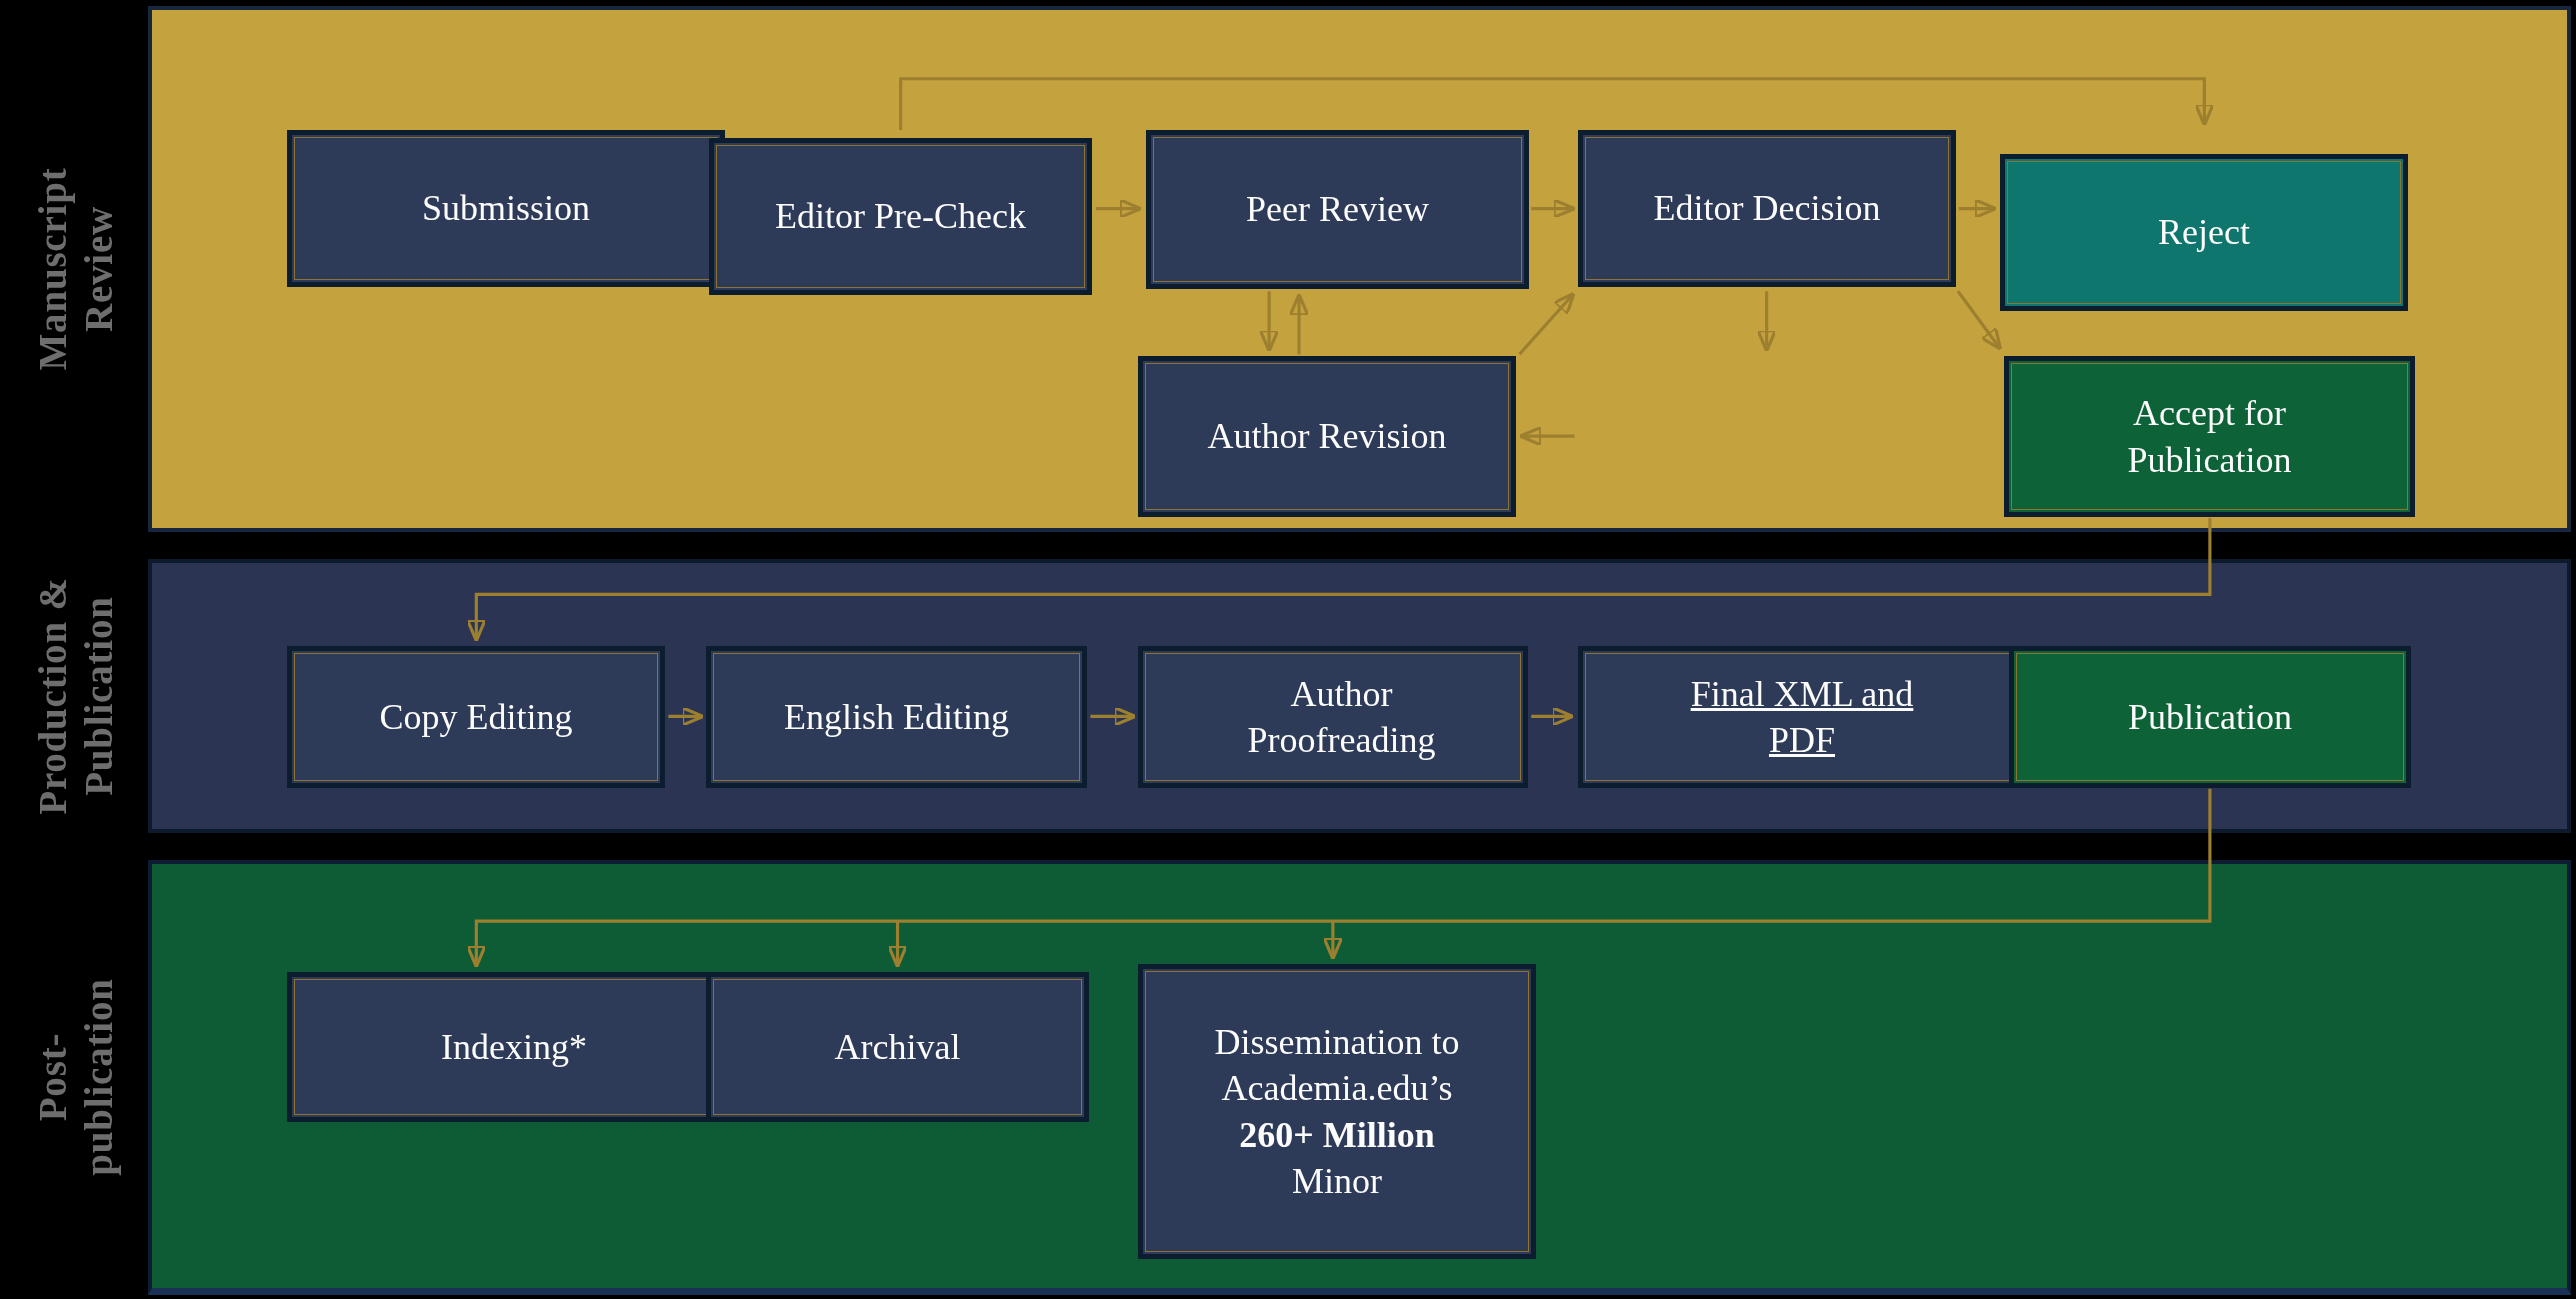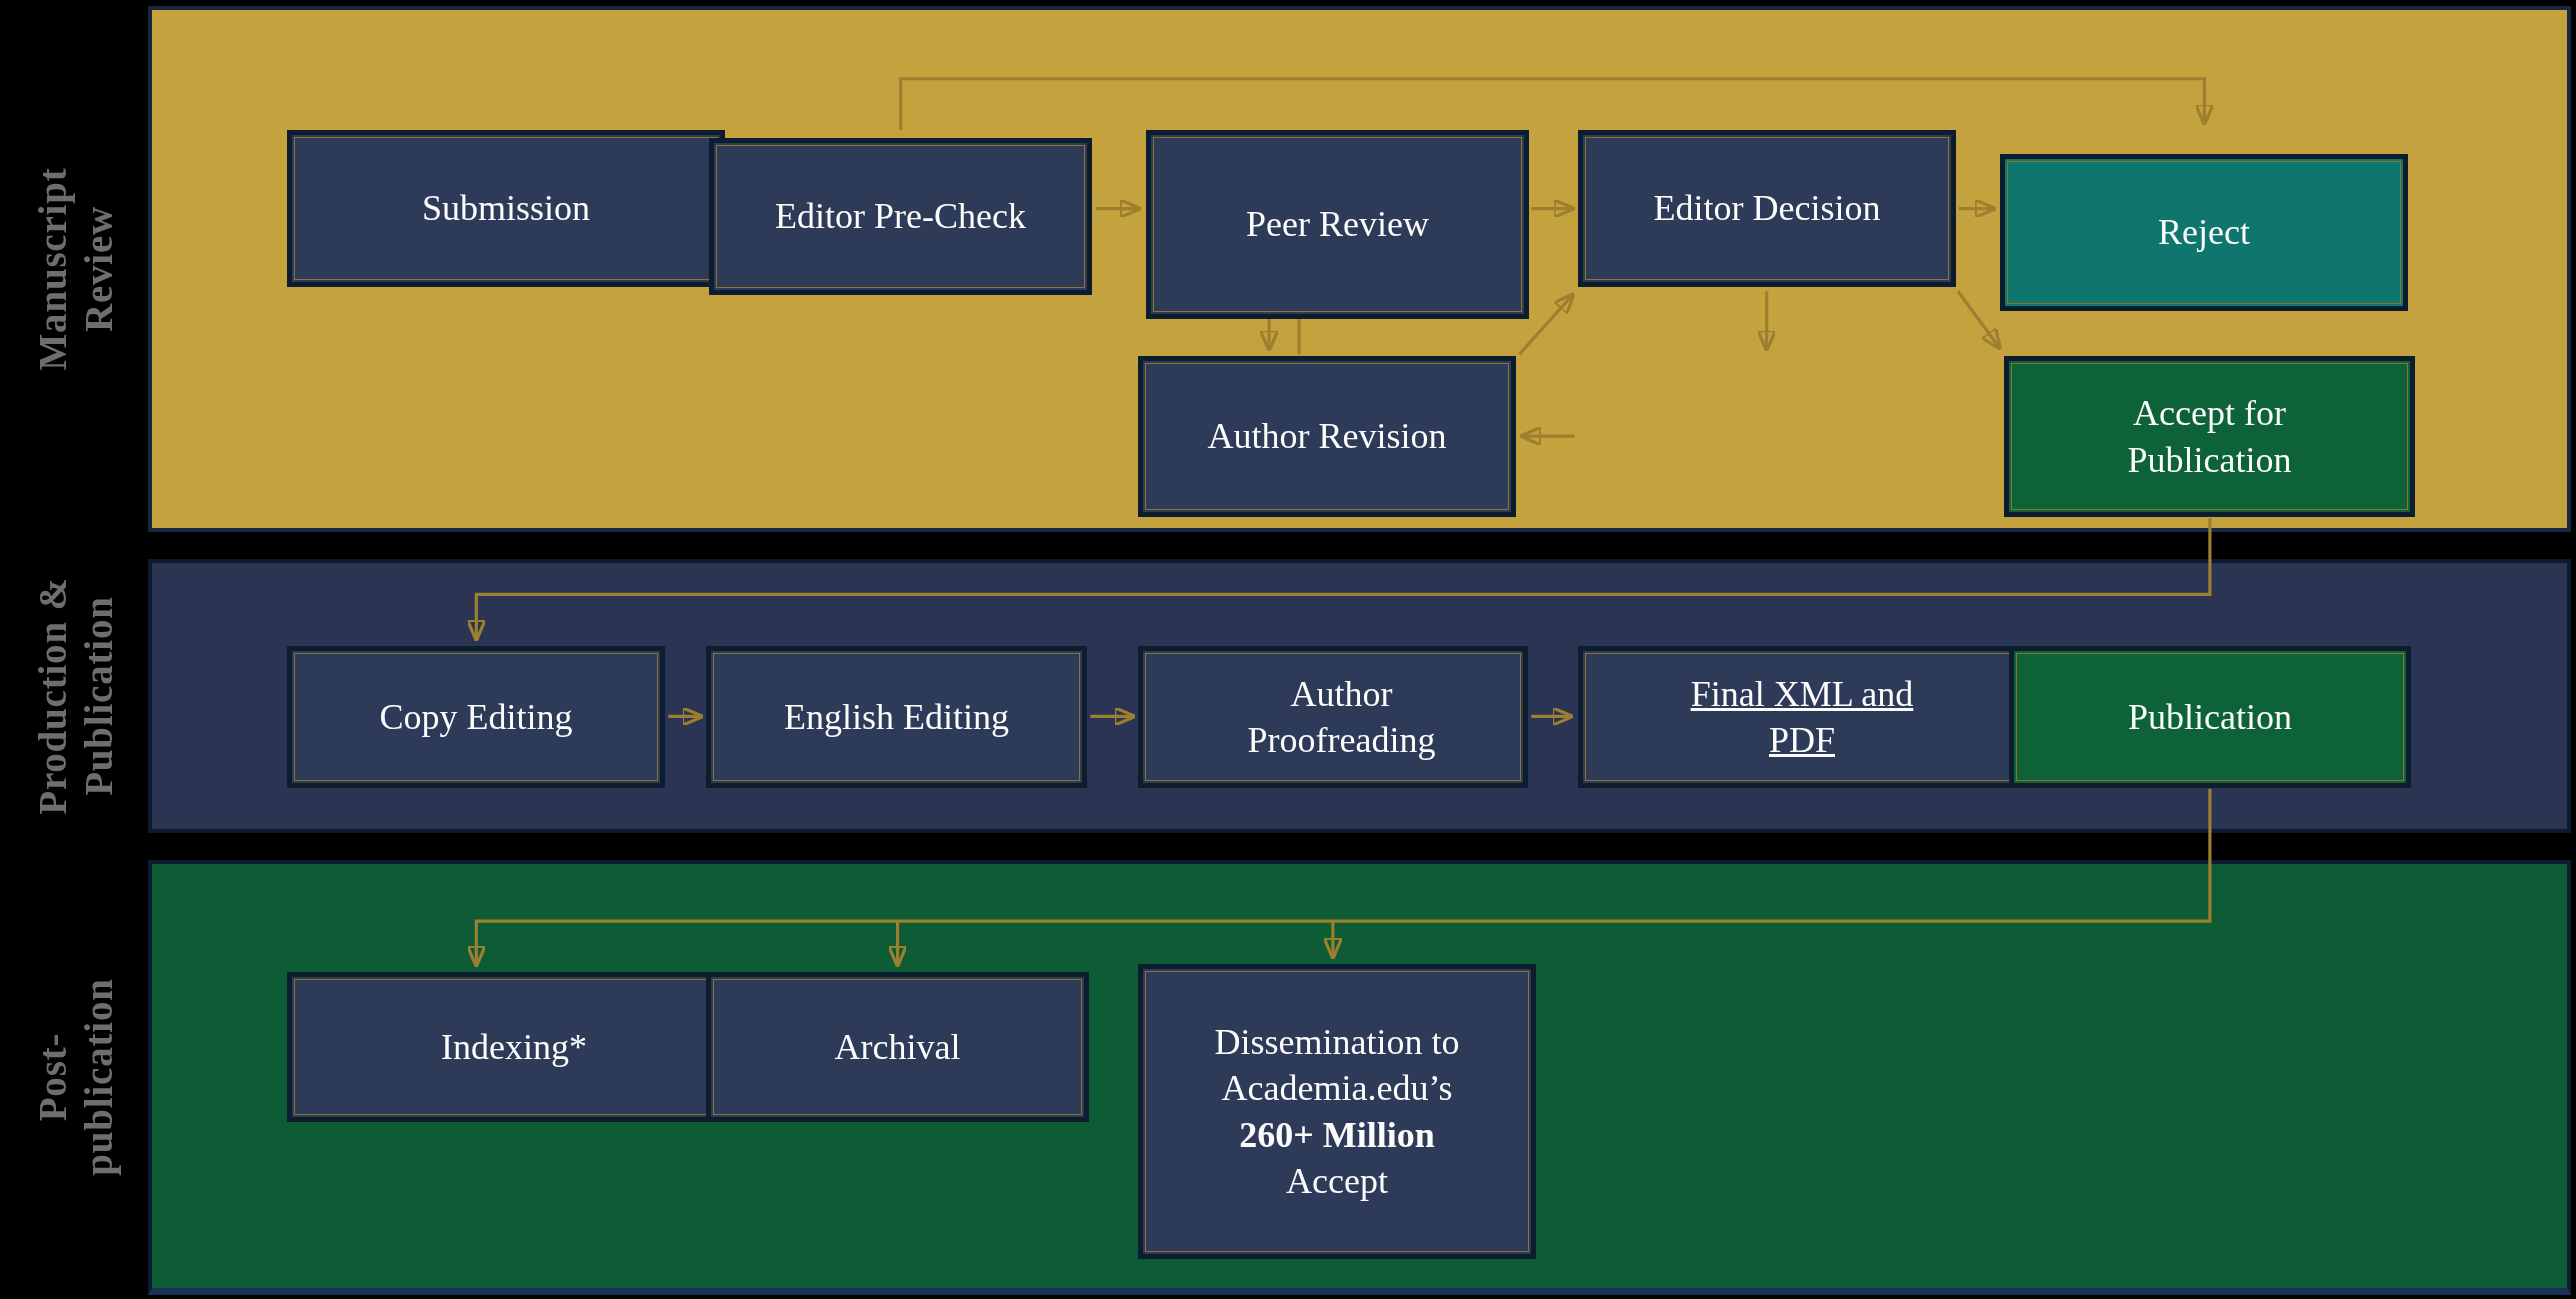--- a/index.html
+++ b/index.html
@@ -79,21 +79,21 @@
     border: 1.6px solid #8E7331;
     pointer-events: none;
   }
   .node-reject { background: #0f766e; margin-top: 24px; }
   .node-accept { background: #0E6238; }
   .bold-line   { font-weight: bold; }
 
   
   #node-submission        { left: 287px;  top: 130px;  width: 438px; height: 157px; text-align: center; }
   #node-editor-pre-check  { left: 709px;  top: 130px;  width: 383px; height: 157px; margin-top: 8px; }
-  #node-peer-review       { left: 1146px; top: 130px;  width: 383px; height: 189px; }
+  #node-peer-review       { left: 1146px; top: 130px;  width: 383px; height: 159px; }
   #node-editor-decision   { left: 1578px; top: 130px;  width: 378px; height: 157px; }
   #node-reject            { left: 2000px; top: 130px;  width: 408px; height: 157px; }
   #node-author-revision   { left: 1138px; top: 356px;  width: 378px; height: 161px; }
   #node-major-minor       { left: 1578px; top: 356px;  width: 383px; height: 161px; }
   #node-accept            { left: 2004px; top: 356px;  width: 411px; height: 161px; }
   #node-copy-editing      { left: 287px;  top: 646px;  width: 378px; height: 142px; }
   #node-english-editing   { left: 706px;  top: 646px;  width: 381px; height: 142px; }
   #node-author-proofreading { left: 1138px; top: 646px; width: 390px; height: 142px; padding-left: 17px; }
   #node-final-xml-pdf     { left: 1578px; top: 646px;  width: 448px; height: 142px; text-decoration: underline; }
   #node-publication       { left: 2009px; top: 646px;  width: 402px; height: 142px; }
@@ -208,17 +208,17 @@
   <div id="node-indexing" class="node">
     <span>Indexing*</span>
   </div>
   <div id="node-archival" class="node">
     <span>Archival</span>
   </div>
   <div id="node-dissemination" class="node">
     <span>Dissemination to</span>
     <span>Academia.edu’s</span>
     <span class="bold-line">260+ Million</span>
-    <span>Accept</span>
+    <span>Minor</span>
   </div>
 
 </div>
 
 
 </body></html>

